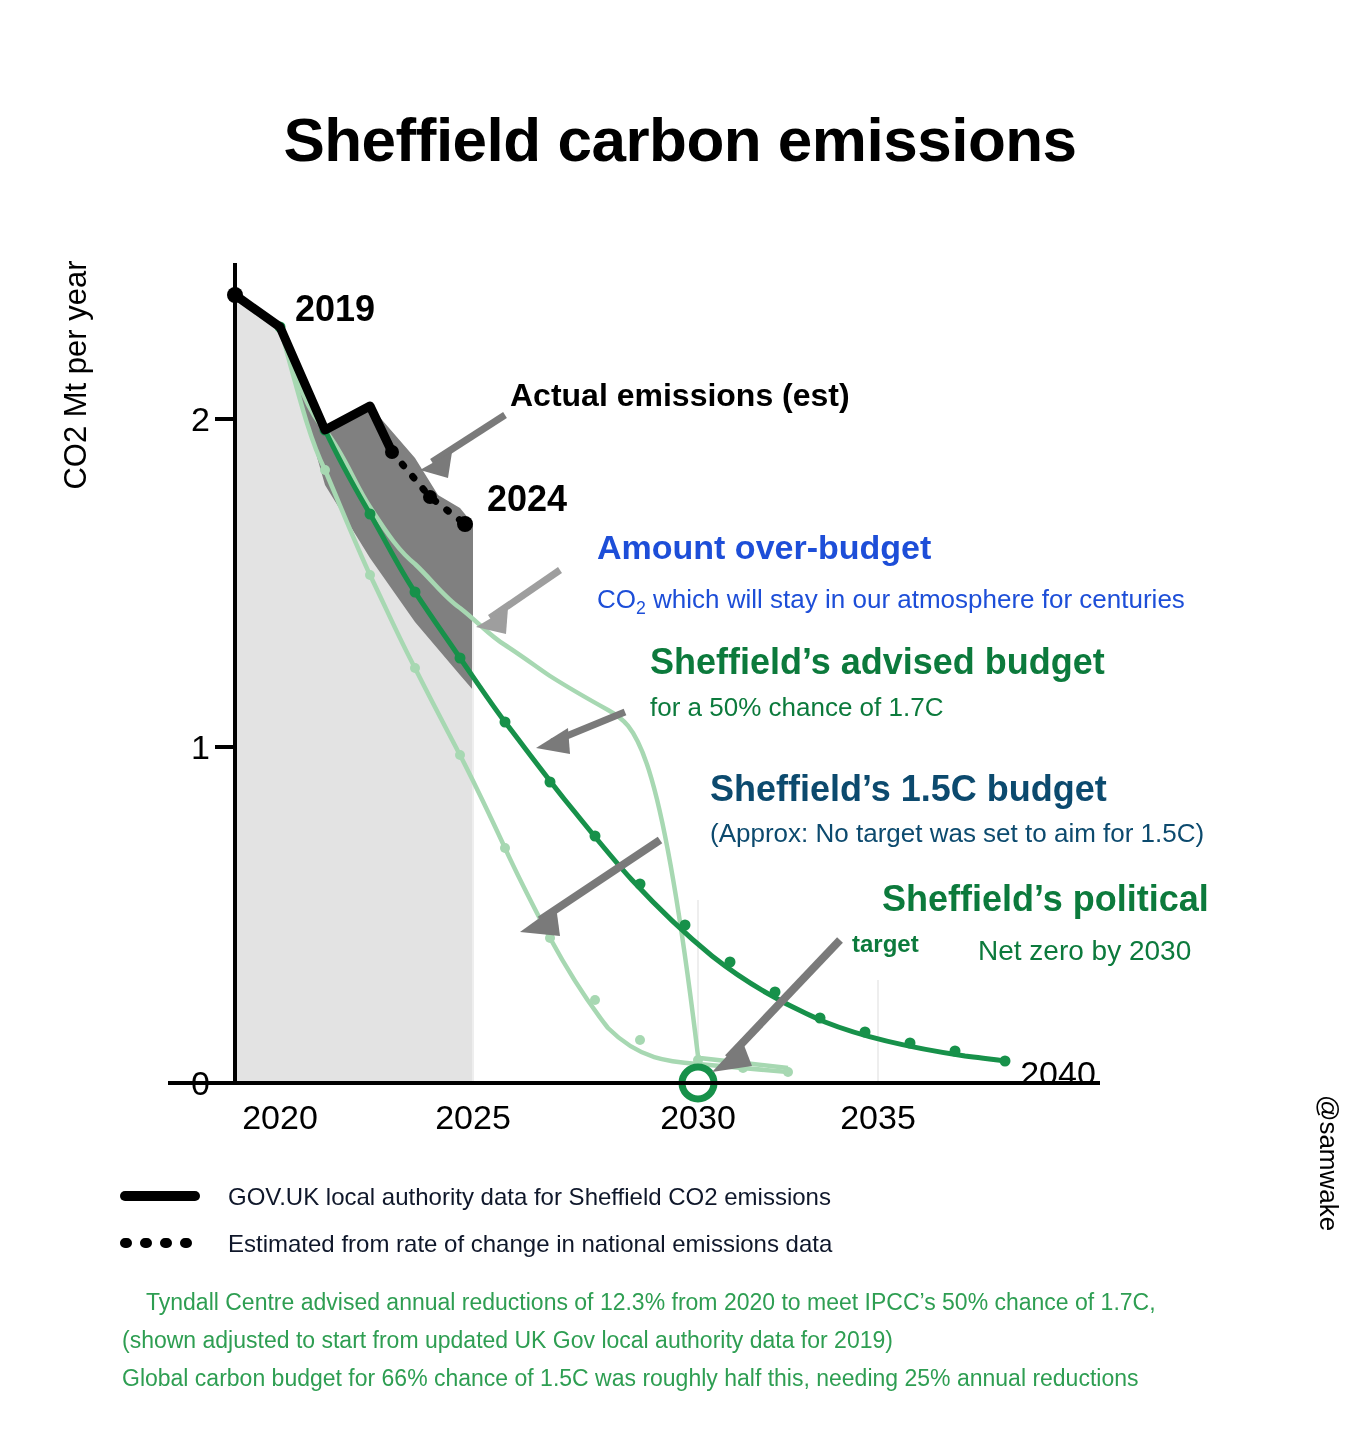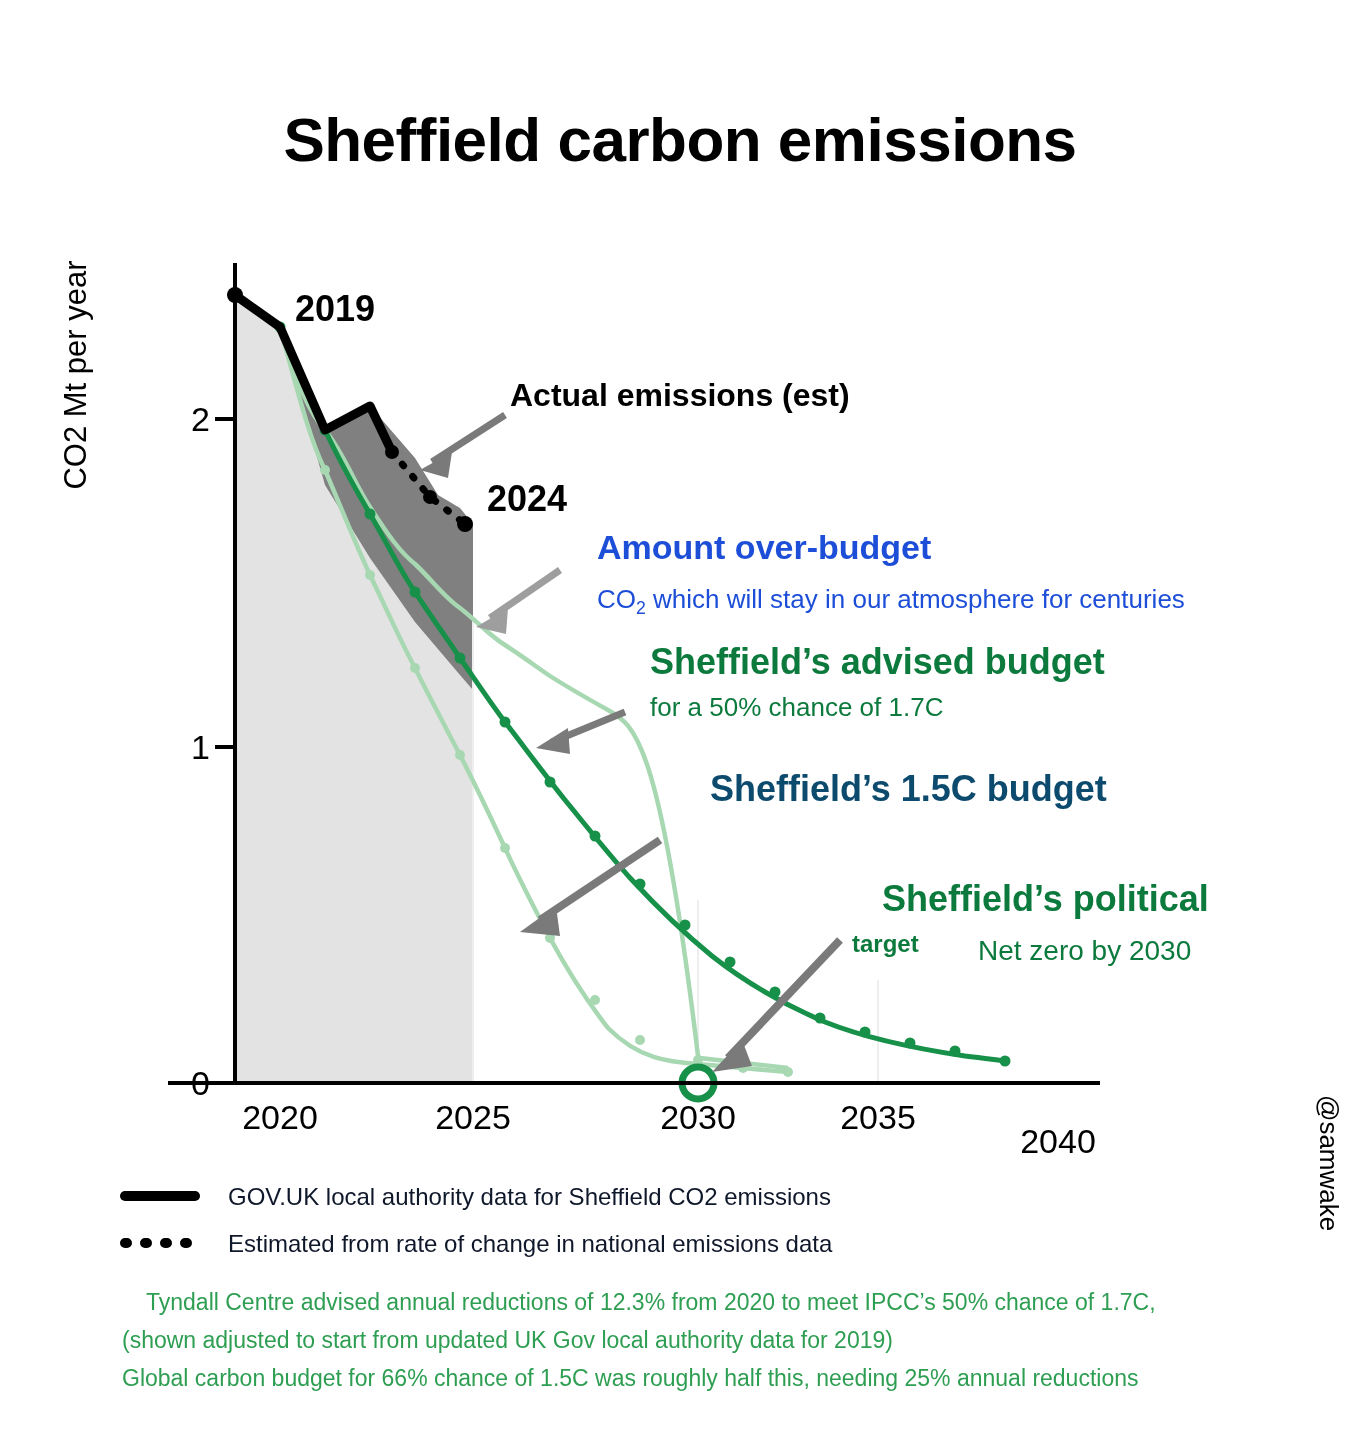--- a/index.html
+++ b/index.html
@@ -214,37 +214,38 @@
   <div class="axis-label-y">CO2 Mt per year</div>
 
   <div class="ytick-label" style="left:150px; top:1064px;">0</div>
   <div class="ytick-label" style="left:150px; top:728px;">1</div>
   <div class="ytick-label" style="left:150px; top:400px;">2</div>
 
   <div class="tick-label" style="left:195px; top:1098px; width:170px;">2020</div>
   <div class="tick-label" style="left:388px; top:1098px; width:170px;">2025</div>
   <div class="tick-label" style="left:613px; top:1098px; width:170px;">2030</div>
   <div class="tick-label" style="left:793px; top:1098px; width:170px;">2035</div>
-  <div class="tick-label" style="left:973px; top:1122px; width:170px;">2040</div>
+  <div class="tick-label" style="left:973px; top:1054px; width:170px;">2040</div>
 
   <div class="ann c-black ann-head" style="left:295px; top:288px; font-size:36px;">2019</div>
 
   <div class="ann c-black ann-head" style="left:510px; top:377px; font-size:32px;">Actual emissions (est)</div>
 
   <div class="ann c-black ann-head" style="left:487px; top:478px; font-size:36px;">2024</div>
 
   <div class="ann c-grey ann-head" style="left:597px; top:528px; font-size:34px;">Amount over-budget</div>
   <div class="ann c-grey ann-sub" style="left:597px; top:572px; font-size:26px;margin-top:12px;">
     <span>CO</span><sub>2</sub><span> which will stay in our atmosphere for centuries</span>
   </div>
 
   <div class="ann c-green-dark ann-head" style="left:650px; top:641px; font-size:36px;">Sheffield’s advised budget</div>
   <div class="ann c-green-dark ann-sub" style="left:650px; top:692px; font-size:26px;">for a 50% chance of 1.7C</div>
 
   <div class="ann c-green-light ann-head" style="left:710px; top:768px; font-size:36px;">Sheffield’s 1.5C budget</div>
+  <div class="ann c-green-light ann-sub" style="left:710px; top:818px; font-size:26px;">(Approx: No target was set to aim for 1.5C)</div>
 
   <div class="ann c-green-dark ann-head" style="left:882px; top:878px; font-size:36px;">Sheffield’s political</div>
   <div class="ann c-green-dark ann-head" style="left:852px; top:930px; font-size:24px;">target</div>
   <div class="ann c-green-dark ann-sub" style="left:978px; top:935px; font-size:28px;">Net zero by 2030</div>
 
   <div class="legend-text" style="left:228px; top:1183px;">GOV.UK local authority data for Sheffield CO2 emissions</div>
   <div class="legend-text" style="left:228px; top:1230px;">Estimated from rate of change in national emissions data</div>
 
   <div class="footnote" style="left:138px; top:1289px;margin-left:8px;">Tyndall Centre advised annual reductions of 12.3% from 2020 to meet IPCC’s 50% chance of 1.7C,</div>
   <div class="footnote" style="left:122px; top:1327px;">(shown adjusted to start from updated UK Gov local authority data for 2019)</div>

